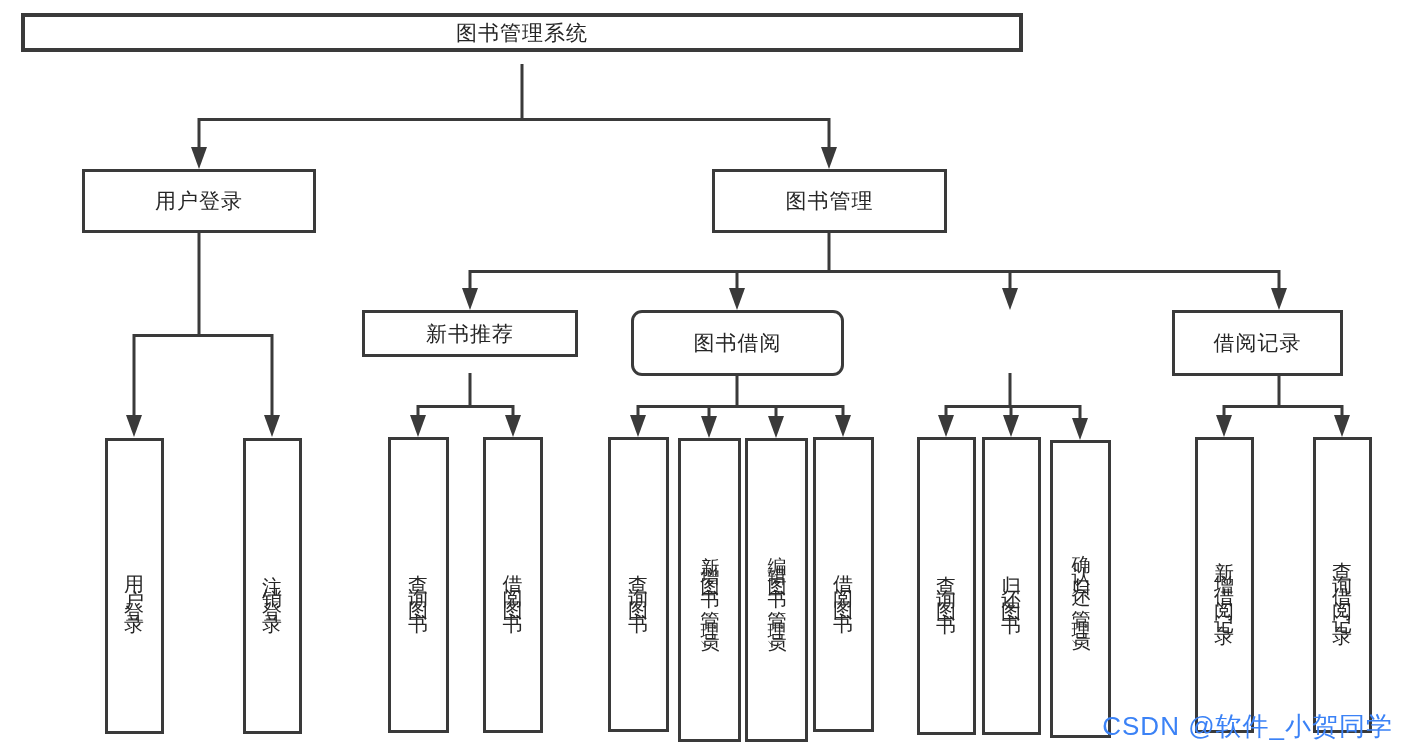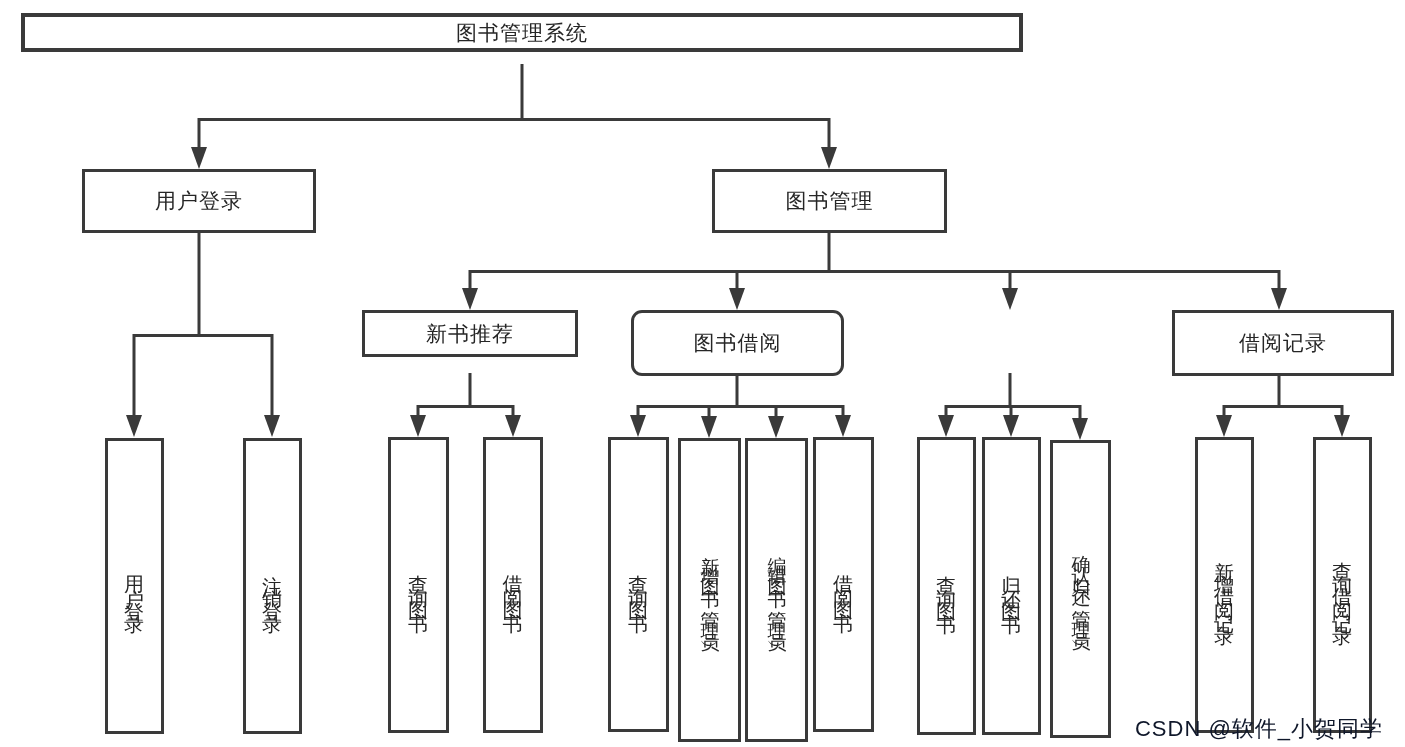--- a/index.html
+++ b/index.html
@@ -31,24 +31,24 @@
     writing-mode: vertical-rl;
     text-orientation: mixed;
     font-size: 20px;
     letter-spacing: 13px;
     line-height: 1.1;
     white-space: nowrap;
   }
   .leaf.long .vlabel { font-size: 19px; letter-spacing: 11px; }
   .watermark {
     position: absolute;
-    right: 22px;
+    right: 12px;
     bottom: 3px;
-    font-size: 22px;
-    color: #0f172a;
+    font-size: 26px;
+    color: #3b82f6;
     letter-spacing: 1px;
     white-space: nowrap;
   }
 </style>
 </head>
 <body>
 
 <div class="stage">
 
   <svg class="connectors" width="1405" height="747" viewBox="0 0 1405 747">
@@ -111,21 +111,21 @@
   <div class="node" style="left:712px;top:169px;width:235px;height:64px;">
     <span class="hlabel">图书管理</span>
   </div>
 
   <div class="node" style="left:362px;top:310px;width:216px;height:47px;">
     <span class="hlabel">新书推荐</span>
   </div>
   <div class="node" style="left:631px;top:310px;width:213px;height:66px;border-radius:11px;">
     <span class="hlabel">图书借阅</span>
   </div>
-  <div class="node" style="left:1172px;top:310px;width:222px;height:66px;">
+  <div class="node" style="left:1172px;top:310px;width:171px;height:66px;">
     <span class="hlabel">借阅记录</span>
   </div>
 
   <div class="node leaf" style="left:105px;top:438px;width:59px;height:296px;">
     <span class="vlabel">用户登录</span>
   </div>
   <div class="node leaf" style="left:243px;top:438px;width:59px;height:296px;">
     <span class="vlabel">注销登录</span>
   </div>
 

